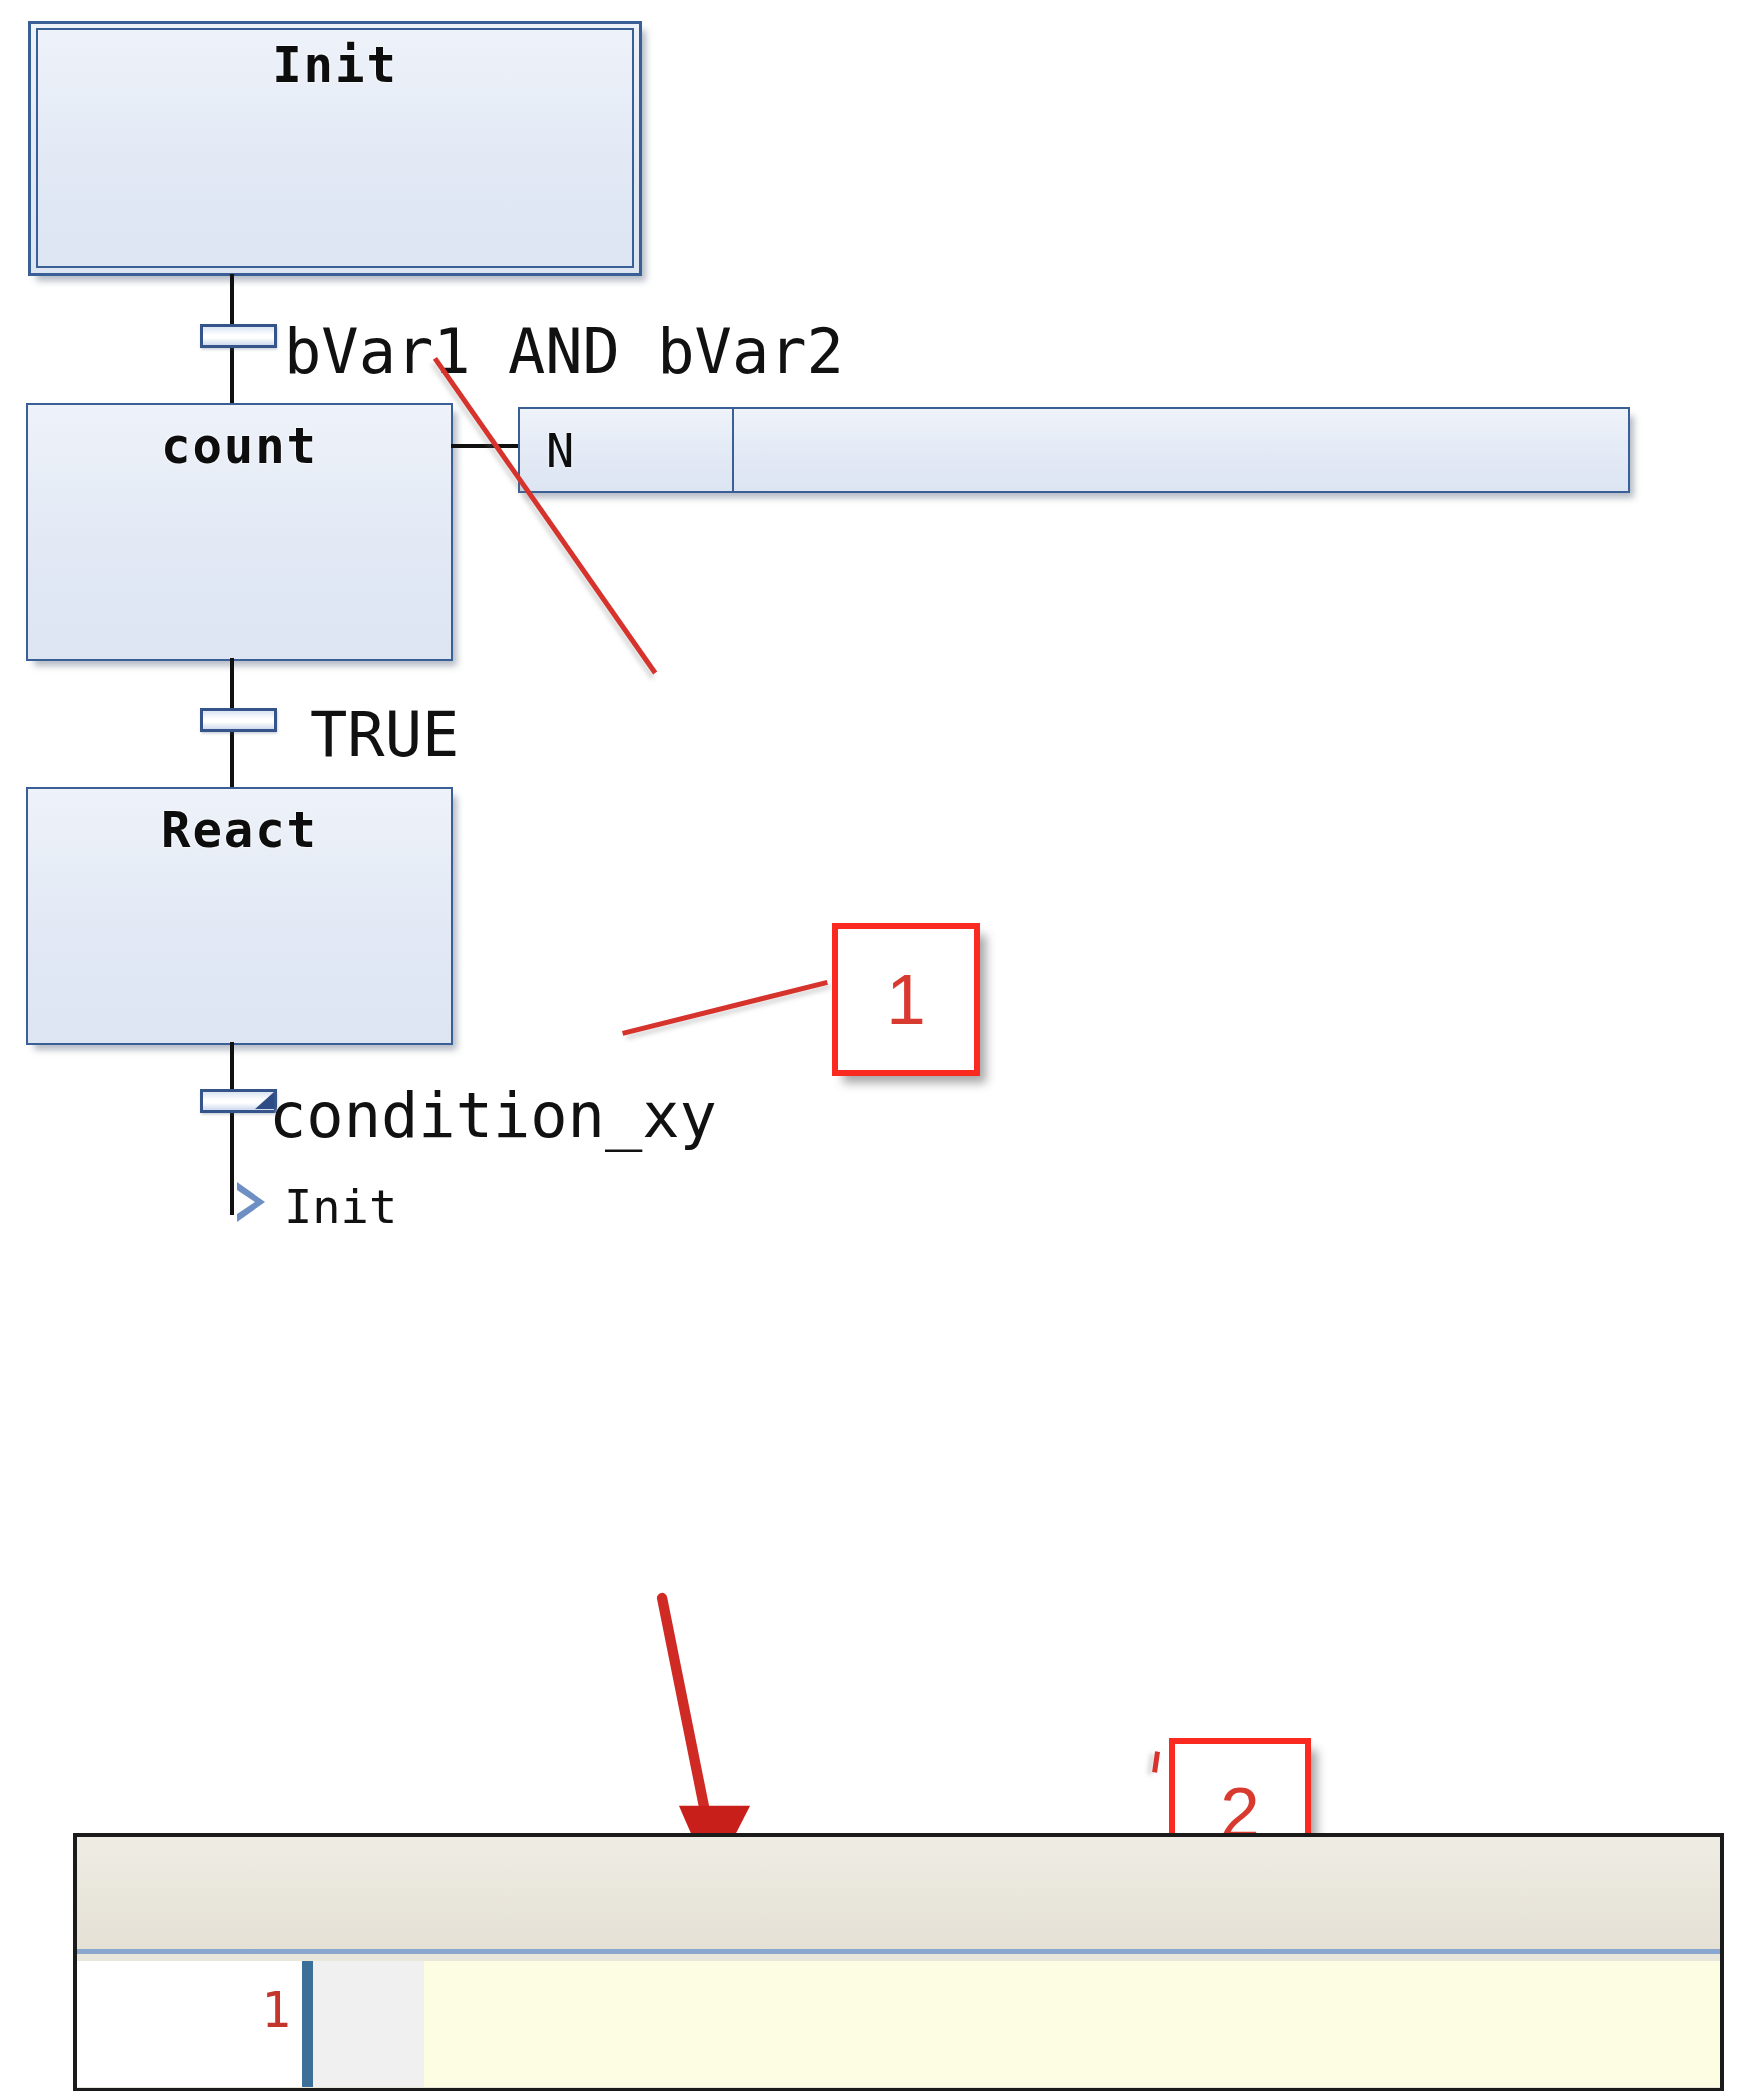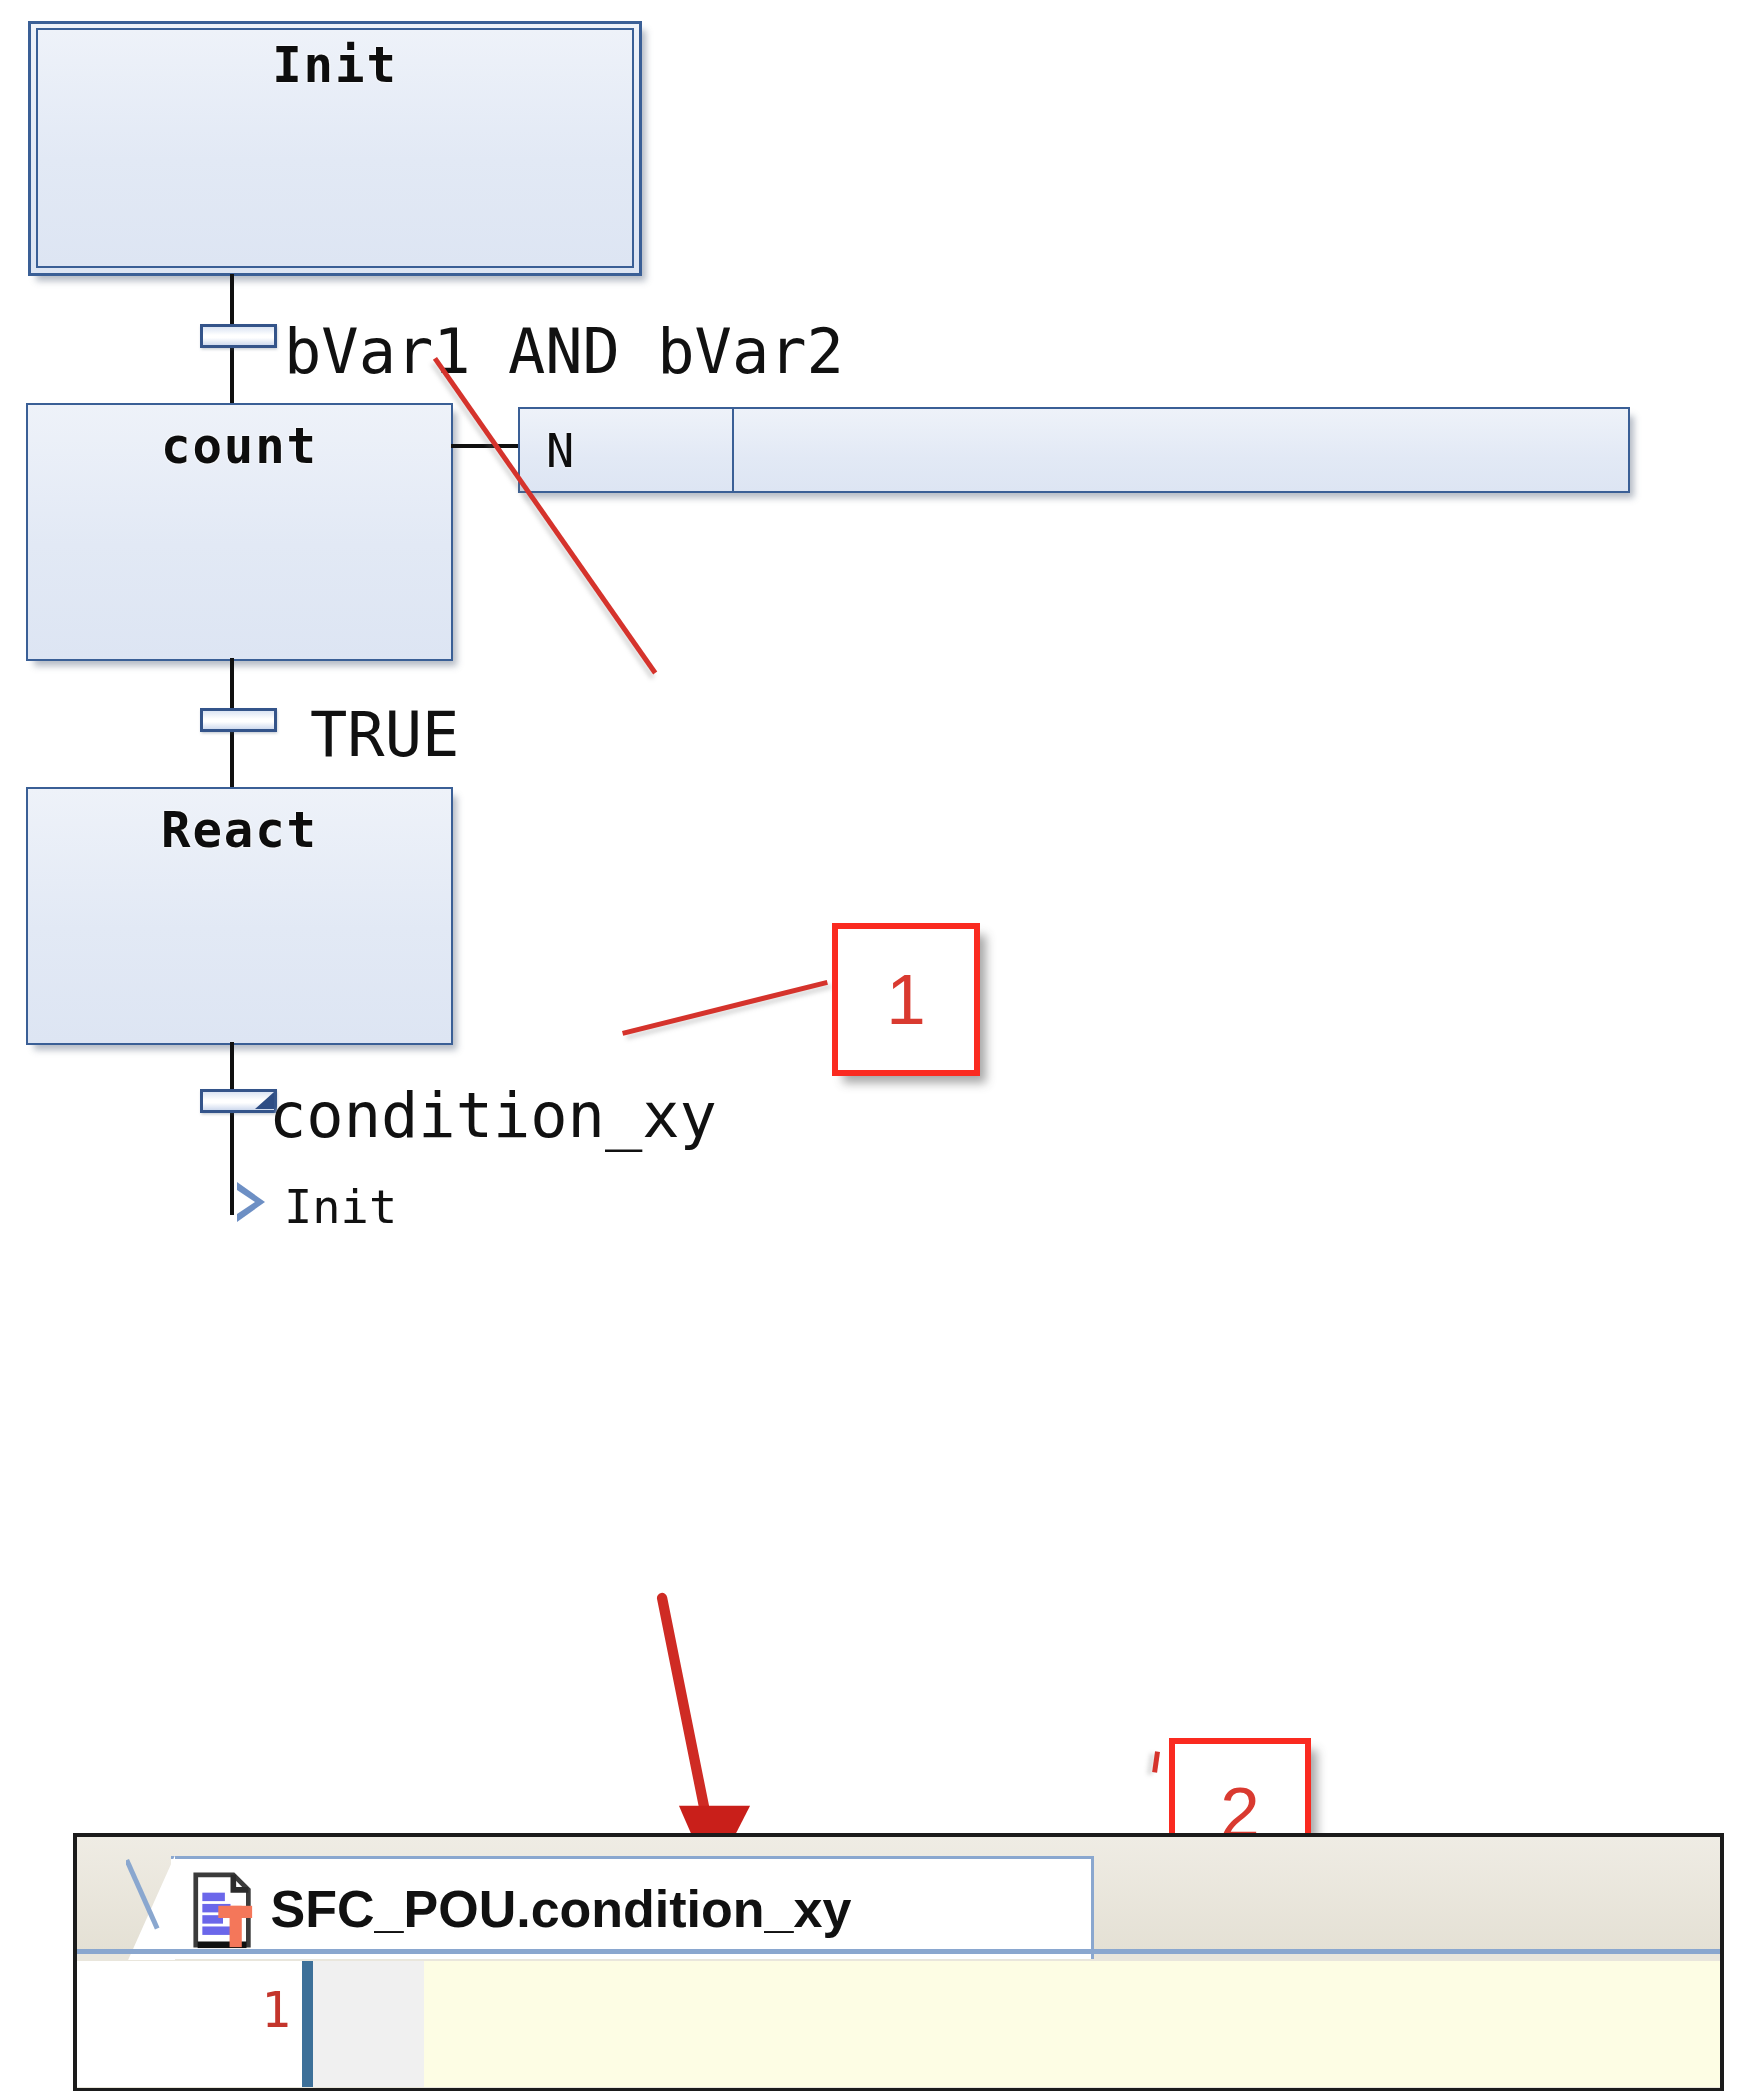--- a/index.html
+++ b/index.html
@@ -228,41 +228,20 @@
 
 <div class="callout" style="left:1169px;top:1738px;width:142px;height:148px;">
   <span>2</span>
 </div>
 <div class="leader" style="left:1160px;top:1752px;width:20.6px;transform:rotate(98deg);"></div>
 
 <div class="editor" style="left:73px;top:1833px;width:1651px;height:259px;">
 
   <div class="tabstrip"></div>
 
-  <div class="tab">
-    <div class="tab-slant">
-        <i></i>
-      </div>
-
-    <span class="tab-icon">
-      <svg width="62" height="77" viewBox="0 0 66 82">
-        <path d="M4,3 H44 L60,19 V78 H4 Z" fill="#ffffff" stroke="#3b3b3b" stroke-width="5"></path>
-        <path d="M44,3 L44,19 L60,19" fill="none" stroke="#2b2b2b" stroke-width="6"></path>
-        <rect x="11" y="22" width="24" height="9" fill="#6b67ea"></rect>
-        <rect x="11" y="34" width="30" height="9" fill="#6b67ea"></rect>
-        <rect x="11" y="46" width="22" height="9" fill="#6b67ea"></rect>
-        <rect x="11" y="58" width="34" height="9" fill="#6b67ea"></rect>
-        <rect x="6" y="74" width="52" height="7" fill="#111111"></rect>
-        <rect x="28" y="36" width="36" height="13" fill="#f4775a"></rect>
-        <rect x="40" y="36" width="13" height="44" fill="#f4775a"></rect>
-      </svg>
-    </span>
-
-    <span class="tab-title">SFC_POU.condition_xy</span>
-  </div>
 
   <div class="sepline" style="top:112px;"></div>
 
   <div class="codearea" style="top:124px;height:126px;">
     <div class="gutter-white">
       <span class="lineno">1</span>
     </div>
     <div class="cursorbar"></div>
     <div class="gutter-grey"></div>
     <div class="codetext">

